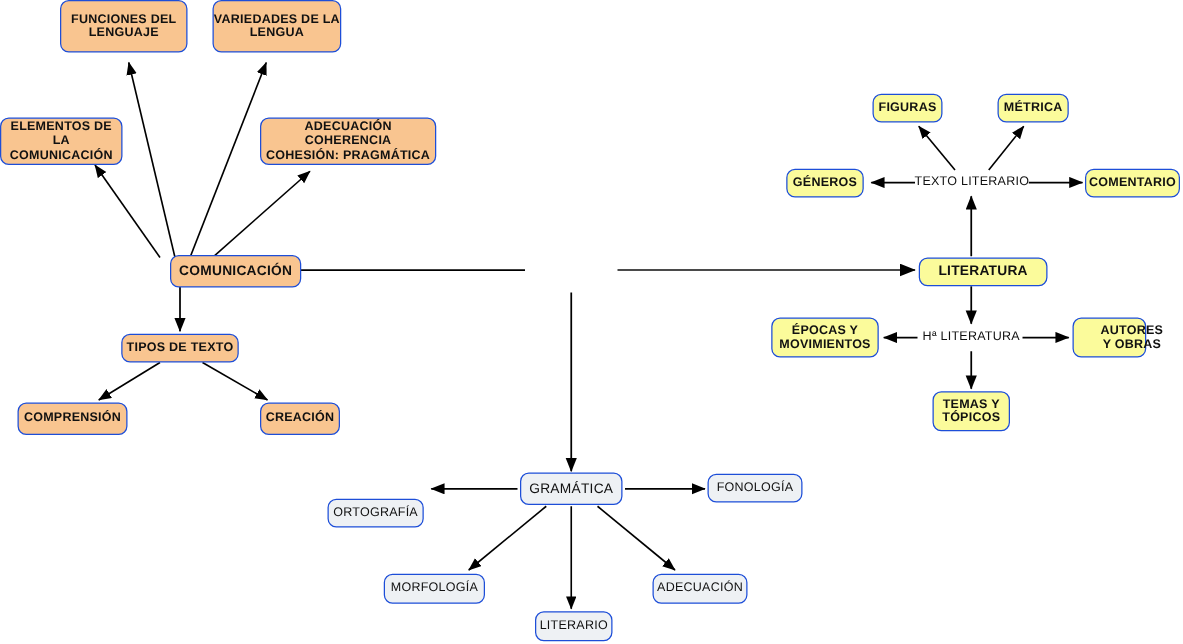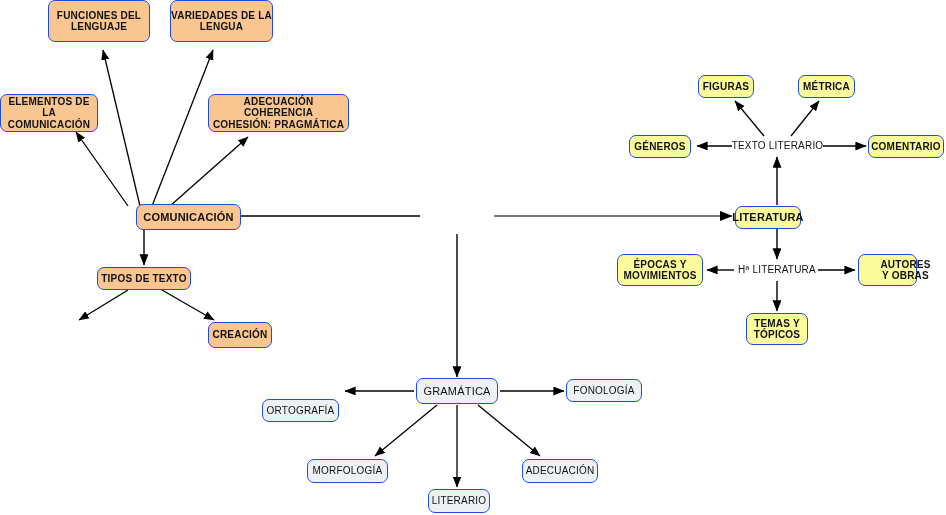--- a/index.html
+++ b/index.html
@@ -122,35 +122,36 @@
     <span>
       <span>ADECUACIÓN COHERENCIA</span><br>
       <span>COHESIÓN: </span><b>PRAGMÁTICA</b>
     </span>
   </div>
 
   <div class="node orange" style="left:92px; top:204px; width:105px; height:26px; font-size:11px; font-weight:bold;margin-left:44px;">COMUNICACIÓN</div>
 
   <div class="node orange" style="left:97px; top:267px; width:94px; height:23px; font-size:10px; font-weight:bold;">TIPOS DE TEXTO</div>
 
+  <div class="node orange" style="left:14px; top:322px; width:88px; height:26px; font-size:10px; font-weight:bold;">COMPRENSIÓN</div>
 
   <div class="node orange" style="left:208px; top:322px; width:64px; height:26px; font-size:10px; font-weight:bold;">CREACIÓN</div>
 
 
   <div class="node yellow" style="left:698px; top:75px; width:56px; height:23px; font-size:10px; font-weight:bold;">FIGURAS</div>
 
   <div class="node yellow" style="left:798px; top:75px; width:57px; height:23px; font-size:10px; font-weight:bold;">MÉTRICA</div>
 
   <div class="node yellow" style="left:629px; top:135px; width:62px; height:23px; font-size:10px; font-weight:bold;">GÉNEROS</div>
 
   <div class="node plain" style="left:727px; top:137px; width:101px; height:18px; font-size:10px;">TEXTO LITERARIO</div>
 
   <div class="node yellow" style="left:868px; top:135px; width:76px; height:23px; font-size:10px; font-weight:bold;">COMENTARIO</div>
 
-  <div class="node yellow" style="left:735px; top:206px; width:66px; height:23px; font-size:11px; font-weight:bold;">LITERATURA</div>
+  <div class="node yellow" style="left:735px; top:206px; width:103px; height:23px; font-size:11px; font-weight:bold;">LITERATURA</div>
 
   <div class="node yellow" style="left:617px; top:254px; width:86px; height:32px; font-size:10px; font-weight:bold;">ÉPOCAS Y MOVIMIENTOS</div>
 
   <div class="node plain" style="left:730px; top:261px; width:94px; height:18px; font-size:10px;">Hª LITERATURA</div>
 
   <div class="node yellow" style="left:858px; top:254px; width:59px; height:32px; font-size:10px; font-weight:bold;padding-left:36px;">AUTORES Y OBRAS</div>
 
   <div class="node yellow" style="left:746px; top:313px; width:62px; height:32px; font-size:10px; font-weight:bold;">TEMAS Y TÓPICOS</div>
 
   <div class="node grey" style="left:262px; top:379px; width:77px; height:23px; font-size:10px;margin-top:20px;">ORTOGRAFÍA</div>

